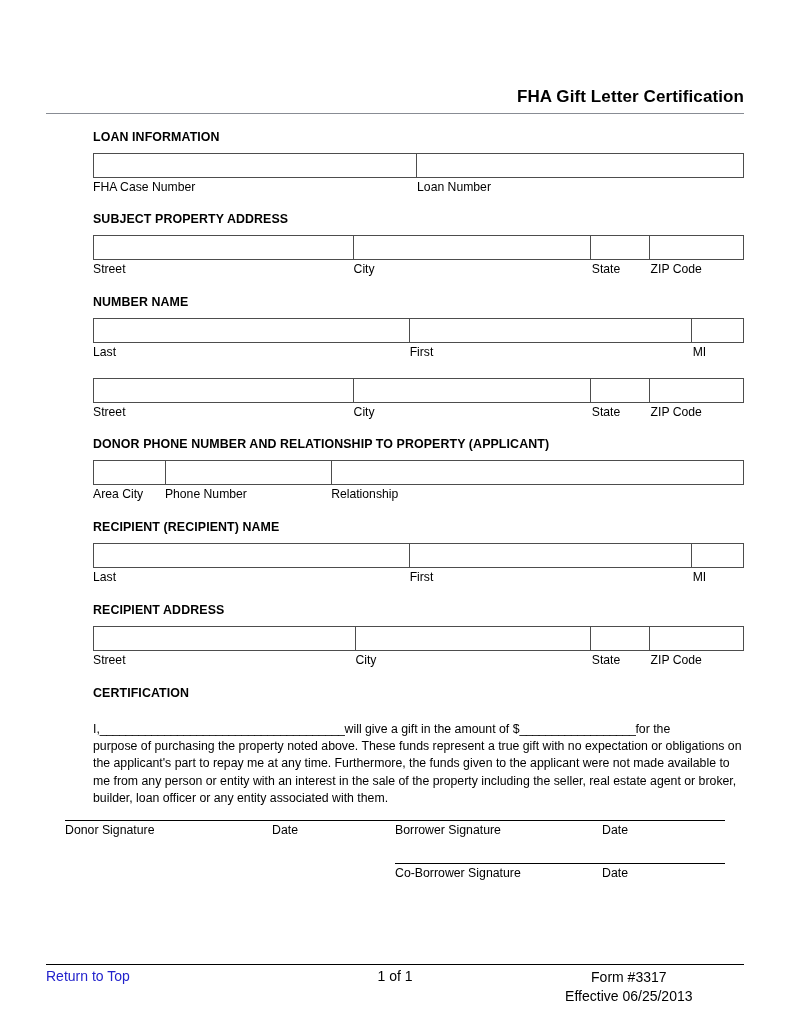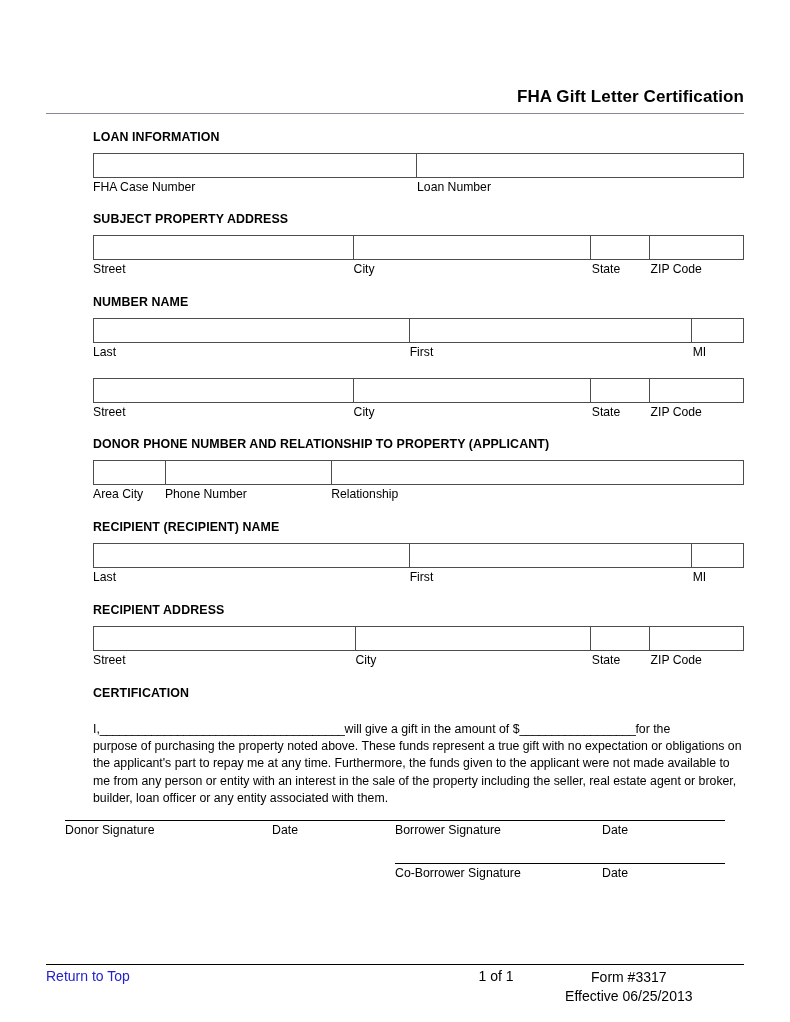--- a/index.html
+++ b/index.html
@@ -141,21 +141,21 @@
   .footer-left {
     width: 33%;
   }
   .footer-link {
     color: #2222cc;
     text-decoration: none;
     cursor: pointer;
   }
   .footer-center {
     width: 34%;
-    text-align: right;
+    text-align: center;
   }
   .footer-right {
     width: 33%;
     text-align: center;
     line-height: 1.35;
   }
 </style>
 </head>
 <body>
 

